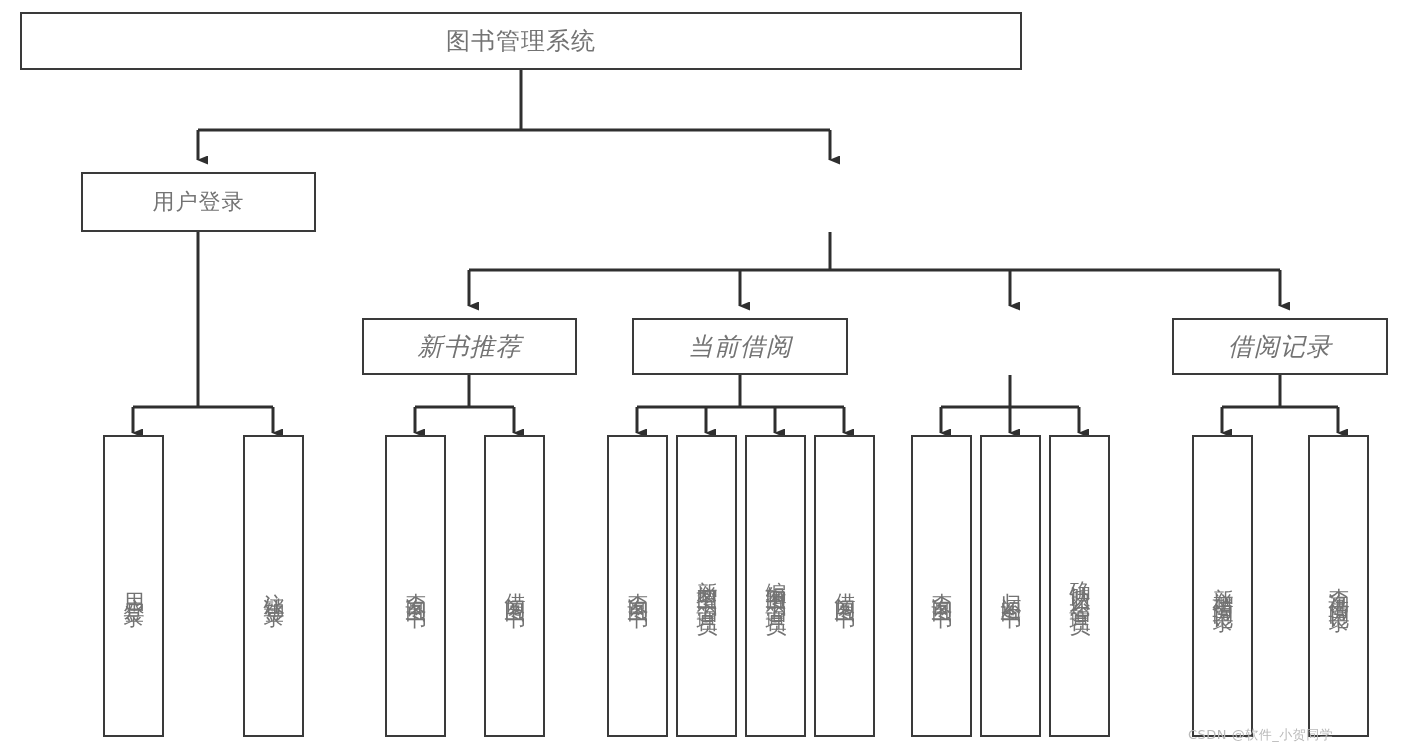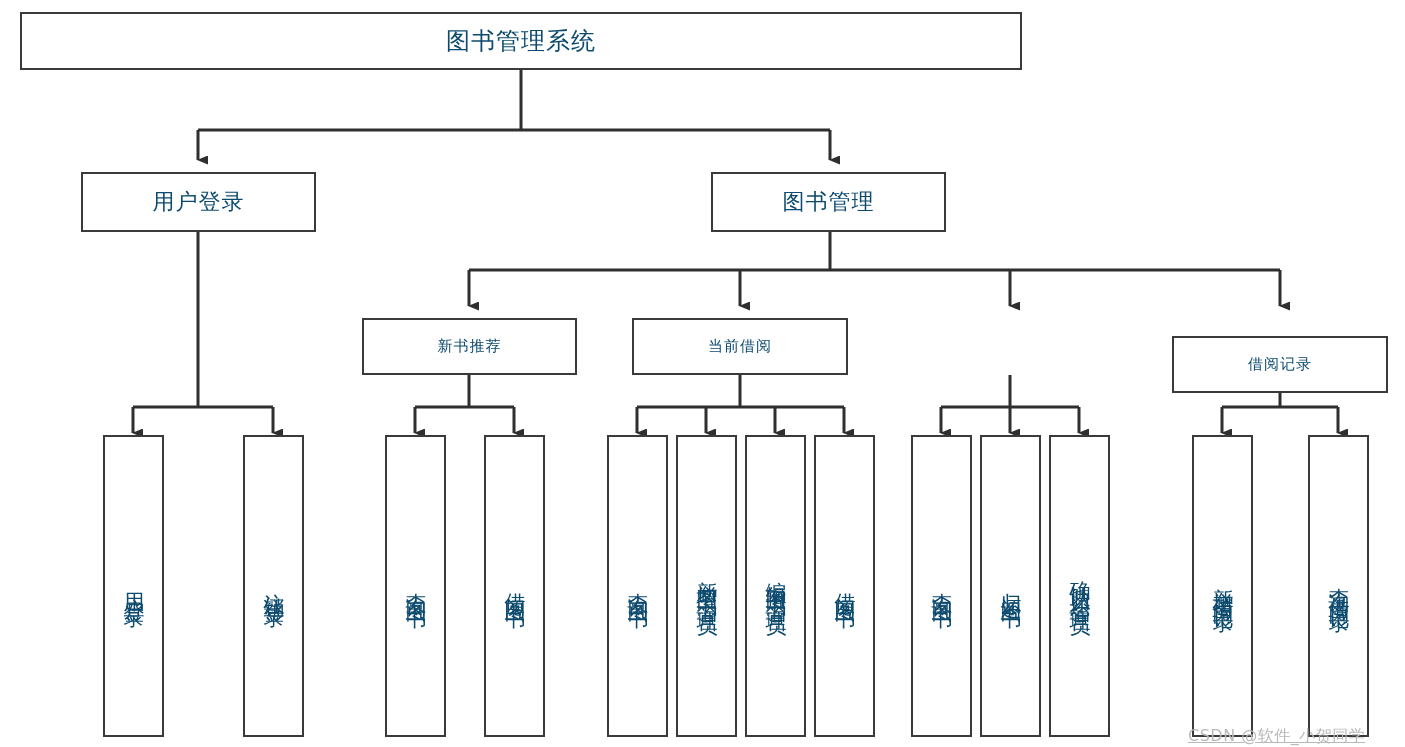--- a/index.html
+++ b/index.html
@@ -29,58 +29,58 @@
   }
   .node {
     position: absolute;
     box-sizing: border-box;
     border: 2.5px solid #3a3a3a;
     background: #ffffff;
     display: flex;
     align-items: center;
     justify-content: center;
     text-align: center;
-    color: #0c4a6e;
+    color: #737373;
   }
   .node.level0 {
     font-size: 24px;
     letter-spacing: 1px;
   }
   .node.level1 {
     font-size: 22px;
     letter-spacing: 1px;
   }
   .node.level2 {
-    font-size: 15px;
+    font-size: 25px;
     letter-spacing: 1px;
+    font-style: italic;
   }
   .node.leaf {
     font-size: 21px;
     border-width: 2.5px;
     padding: 12px 2px;
     align-items: center;
     justify-content: center;
   }
   .leaf-text {
     writing-mode: vertical-rl;
     text-orientation: upright;
     letter-spacing: 5px;
     line-height: 1;
     white-space: nowrap;
     display: block;
   }
   .watermark {
     position: absolute;
-    font-size: 16px;
+    font-size: 13px;
     color: #b9b9b9;
     white-space: nowrap;
     letter-spacing: 0.5px;
     left: 1188px;
     top: 726px;
-    text-decoration: underline;
   }
 </style>
 </head>
 <body>
 
 <div id="diagram-root">
 
   <svg class="connector-layer" viewBox="0 0 1405 747">
     <defs>
       <marker id="arrow" markerWidth="10" markerHeight="11" refX="4.5" refY="10" orient="auto" markerUnits="userSpaceOnUse">
@@ -131,31 +131,28 @@
     </g>
   </svg>
 
   <div class="node level0" style="left:20px; top:12px; width:1002px; height:58px;">
     <span>图书管理系统</span>
   </div>
 
   <div class="node level1" style="left:81px; top:172px; width:235px; height:60px;">
     <span>用户登录</span>
   </div>
-  <div class="node level1" style="left:711px; top:172px; width:235px; height:60px;">
-    <span>图书管理</span>
-  </div>
 
   <div class="node level2" style="left:362px; top:318px; width:215px; height:57px;">
     <span>新书推荐</span>
   </div>
   <div class="node level2" style="left:632px; top:318px; width:216px; height:57px;">
     <span>当前借阅</span>
   </div>
-  <div class="node level2" style="left:1172px; top:336px; width:216px; height:57px;">
+  <div class="node level2" style="left:1172px; top:318px; width:216px; height:57px;">
     <span>借阅记录</span>
   </div>
 
   <div class="node leaf" style="left:103px; top:435px; width:61px; height:302px;">
     <span class="leaf-text">用户登录</span>
   </div>
   <div class="node leaf" style="left:243px; top:435px; width:61px; height:302px;">
     <span class="leaf-text">注销登录</span>
   </div>
 

